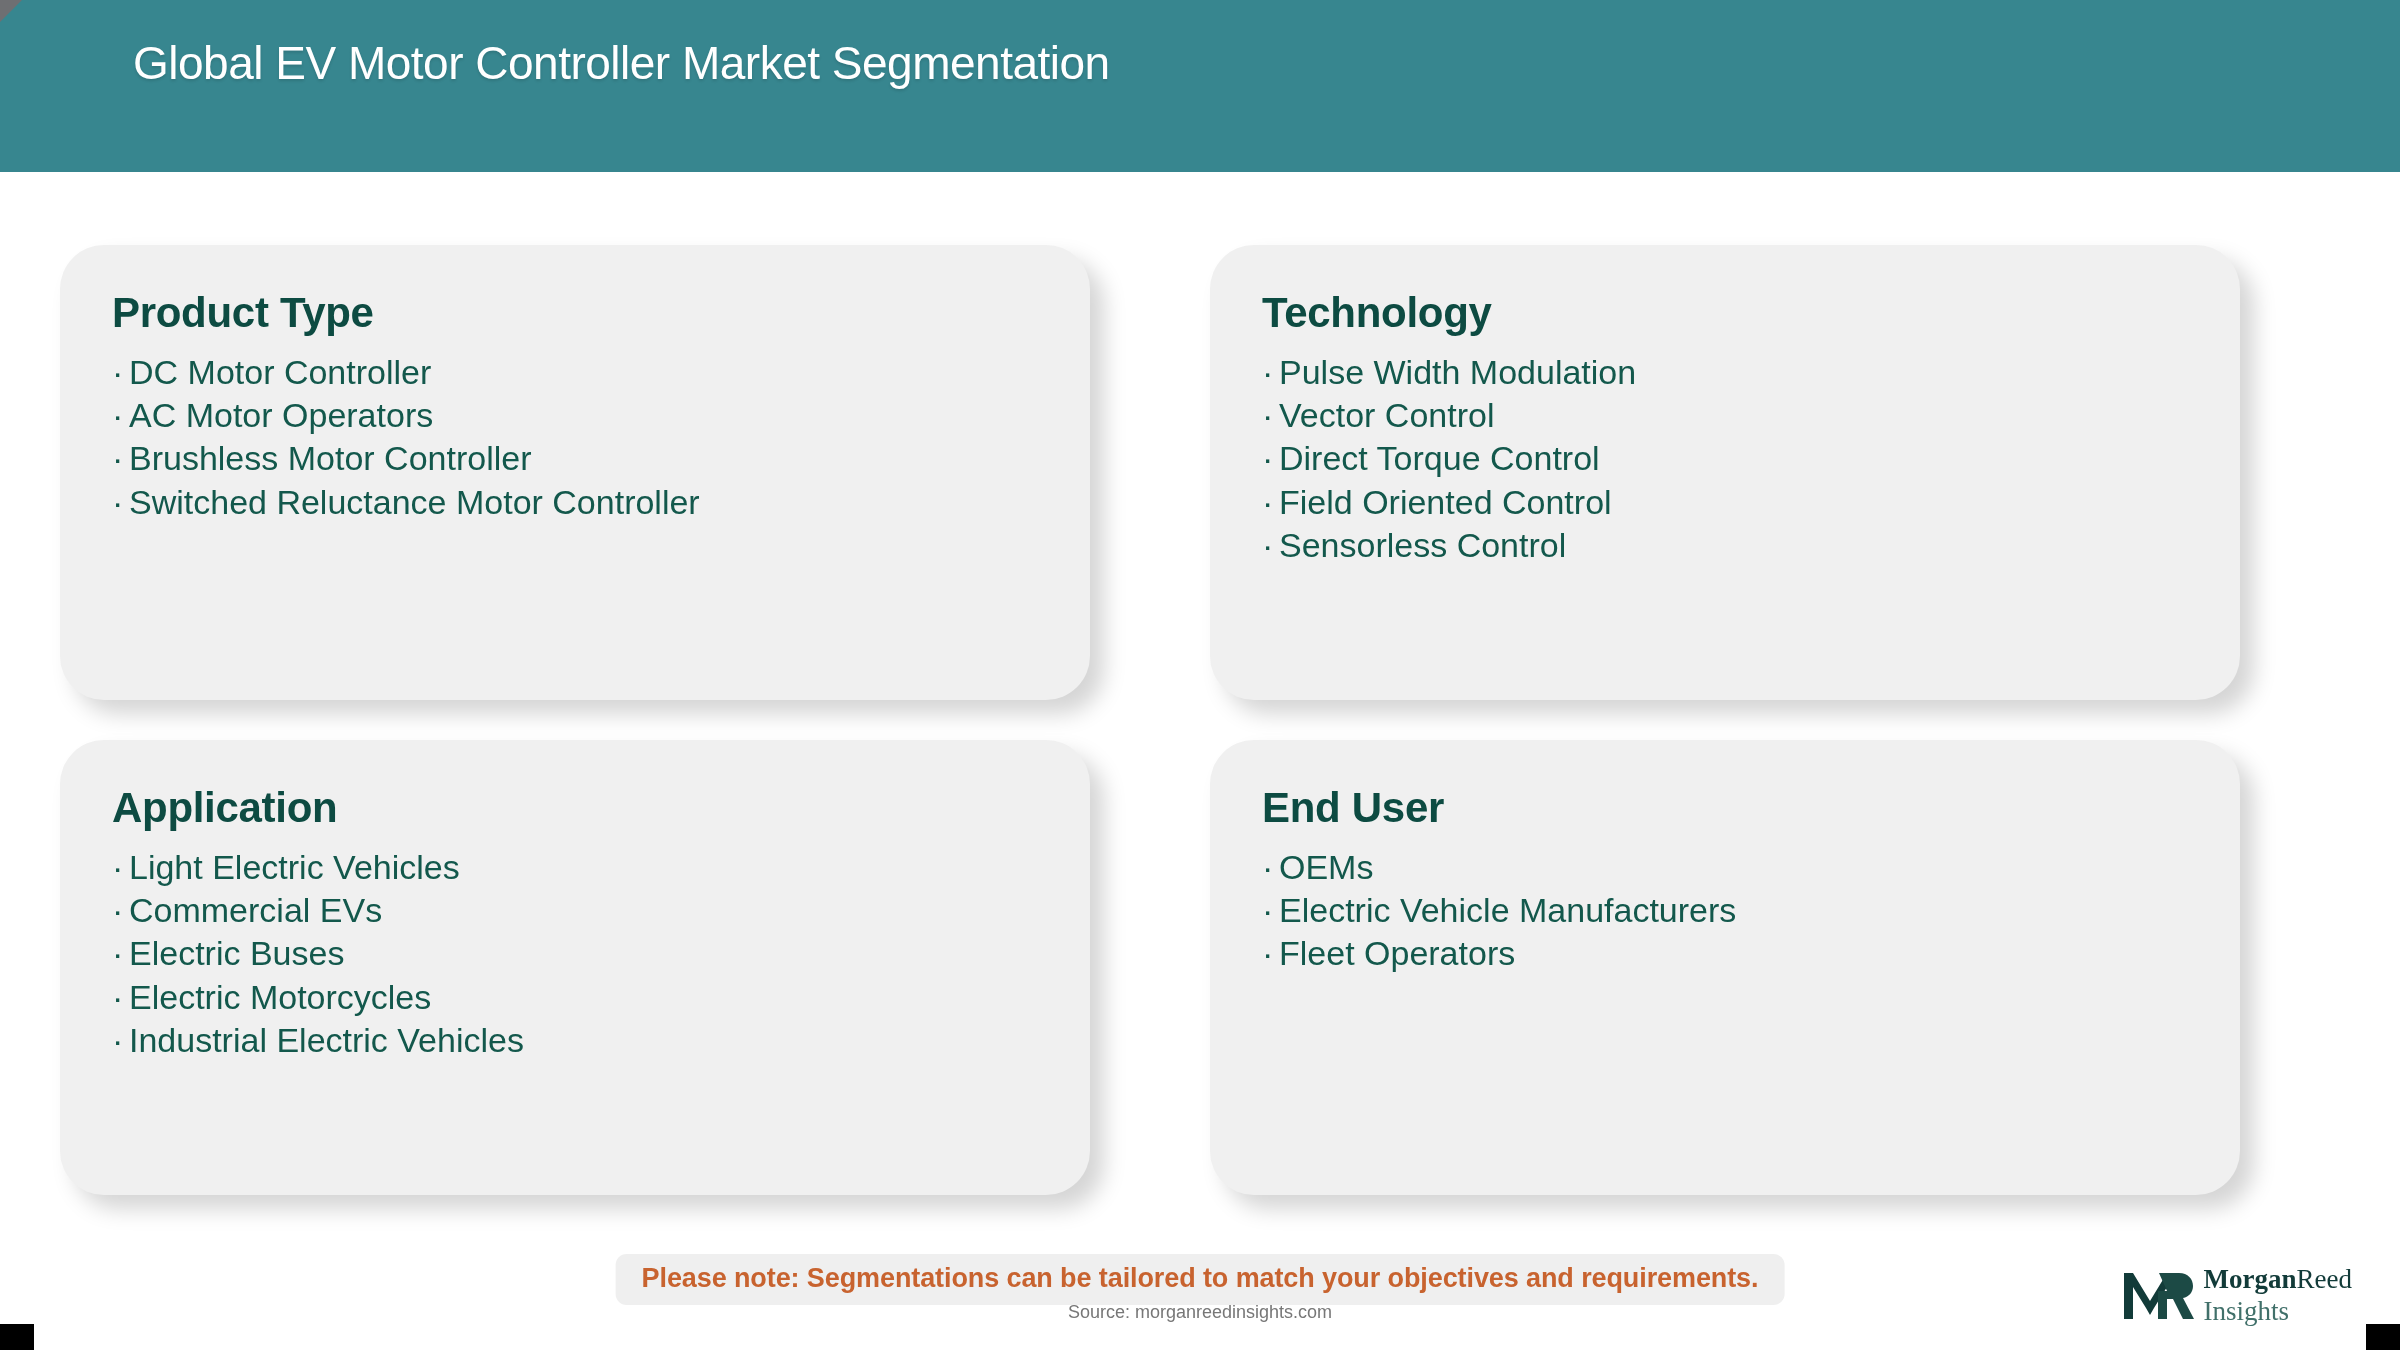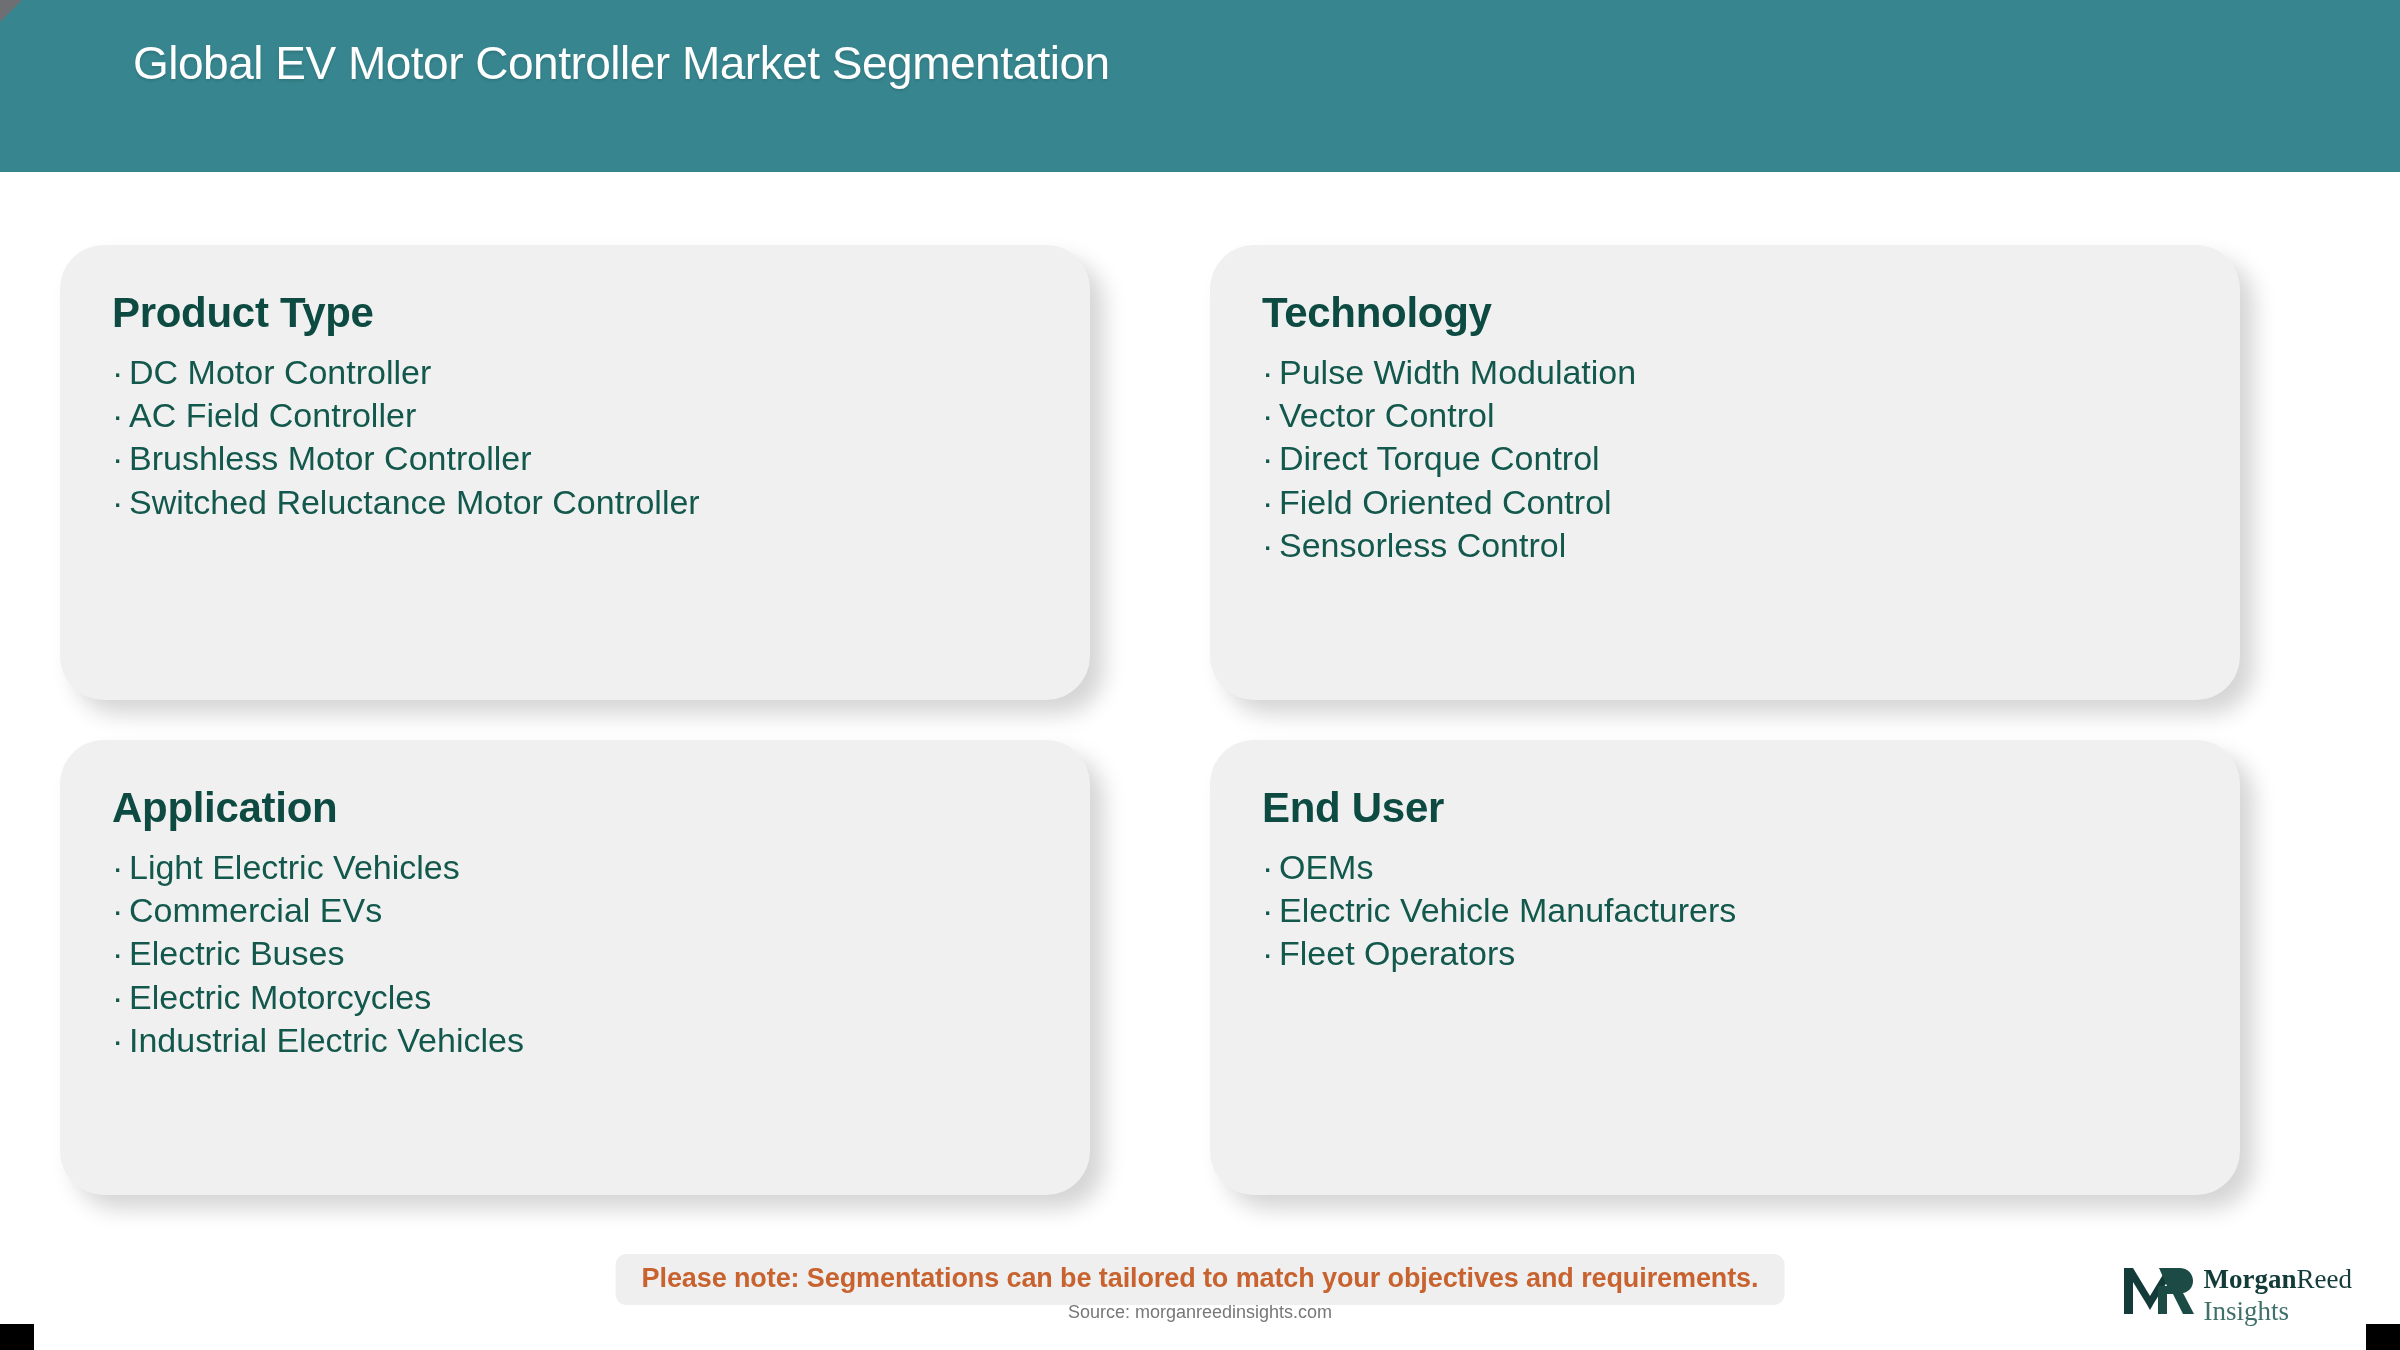--- a/index.html
+++ b/index.html
@@ -140,20 +140,21 @@
     color: #777777;
     white-space: nowrap;
   }
 
   
   #logo {
     position: absolute;
     right: 48px;
     top: 1266px;
     display: flex;
+    align-items: center;
     gap: 8px;
   }
 
   #logo-mark { display: block; }
 
   #logo-words {
     display: flex;
     flex-direction: column;
     line-height: 1.0;
     font-family: "Liberation Serif", serif;
@@ -184,21 +185,21 @@
     <div class="corner-notch"></div>
     <div id="header-title">Global EV Motor Controller Market Segmentation</div>
   </div>
 
   <div id="cards">
 
     <div class="card">
       <div class="card-title">Product Type</div>
       <ul class="card-list">
         <li><span class="bullet">·</span><span>DC Motor Controller</span></li>
-        <li><span class="bullet">·</span><span>AC Field Controller</span></li>
+        <li><span class="bullet">·</span><span>AC Motor Operators</span></li>
         <li><span class="bullet">·</span><span>Brushless Motor Controller</span></li>
         <li><span class="bullet">·</span><span>Switched Reluctance Motor Controller</span></li>
       </ul>
     </div>
 
     <div class="card">
       <div class="card-title">Technology</div>
       <ul class="card-list">
         <li><span class="bullet">·</span><span>Pulse Width Modulation</span></li>
         <li><span class="bullet">·</span><span>Vector Control</span></li>

